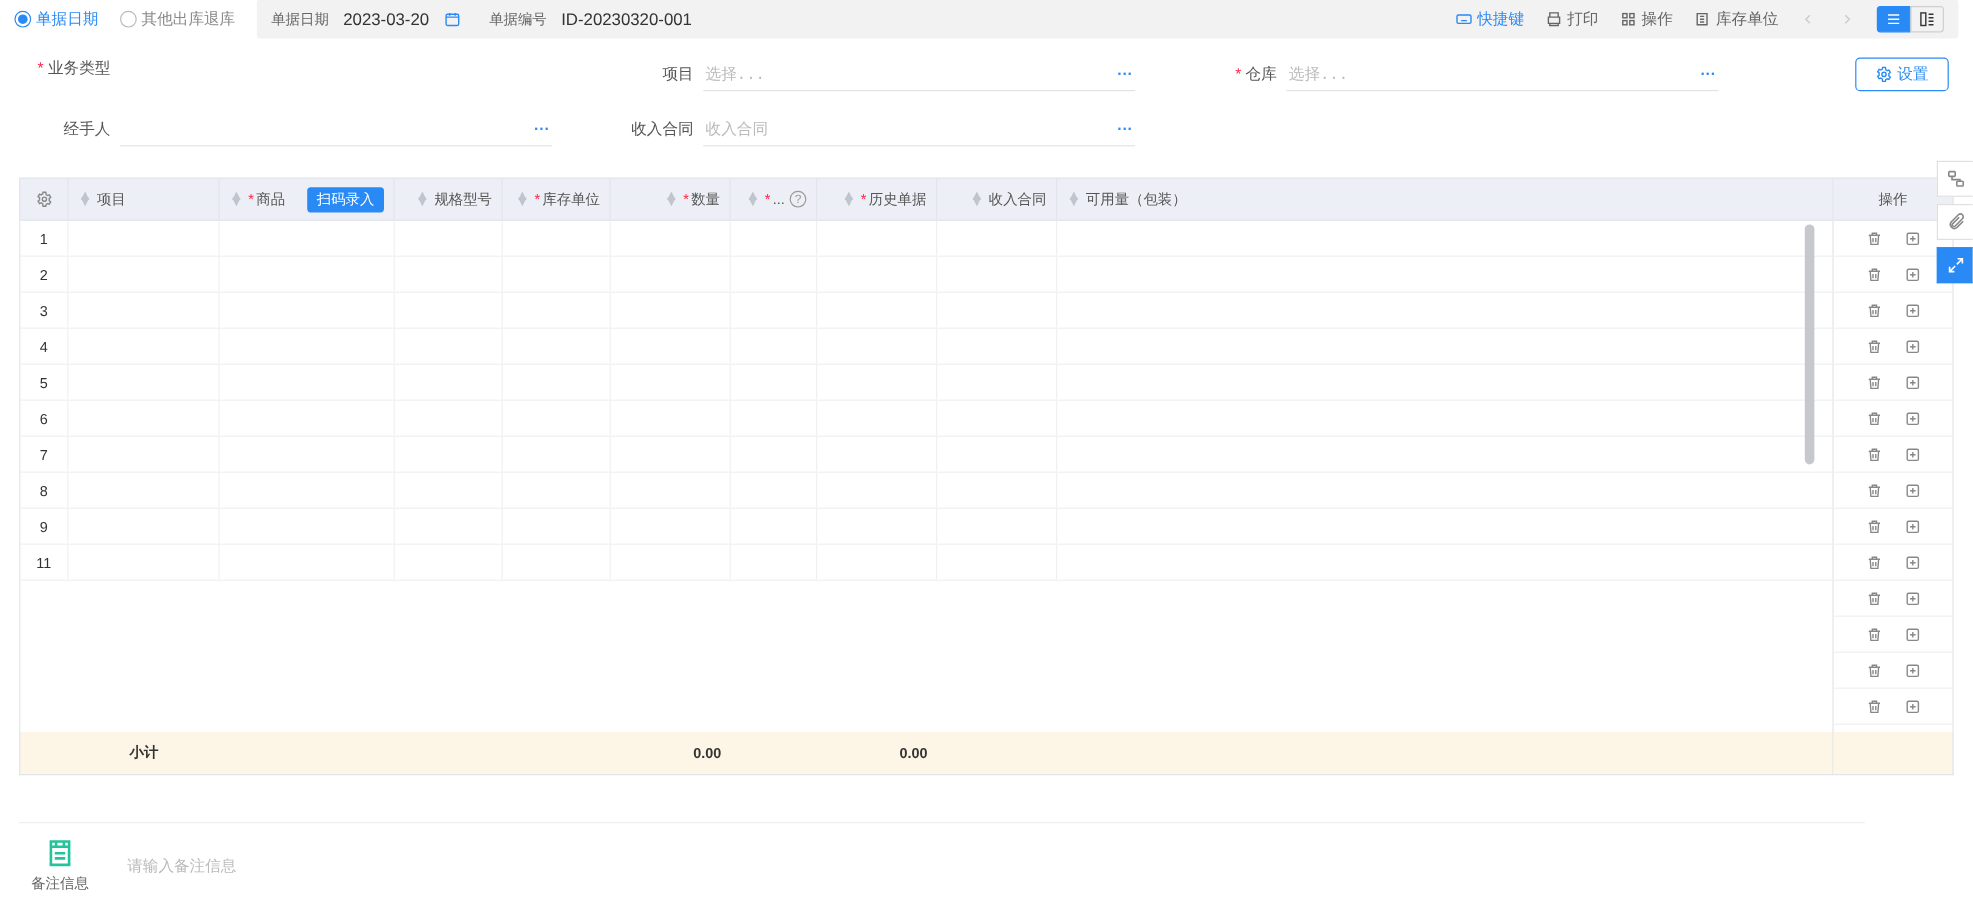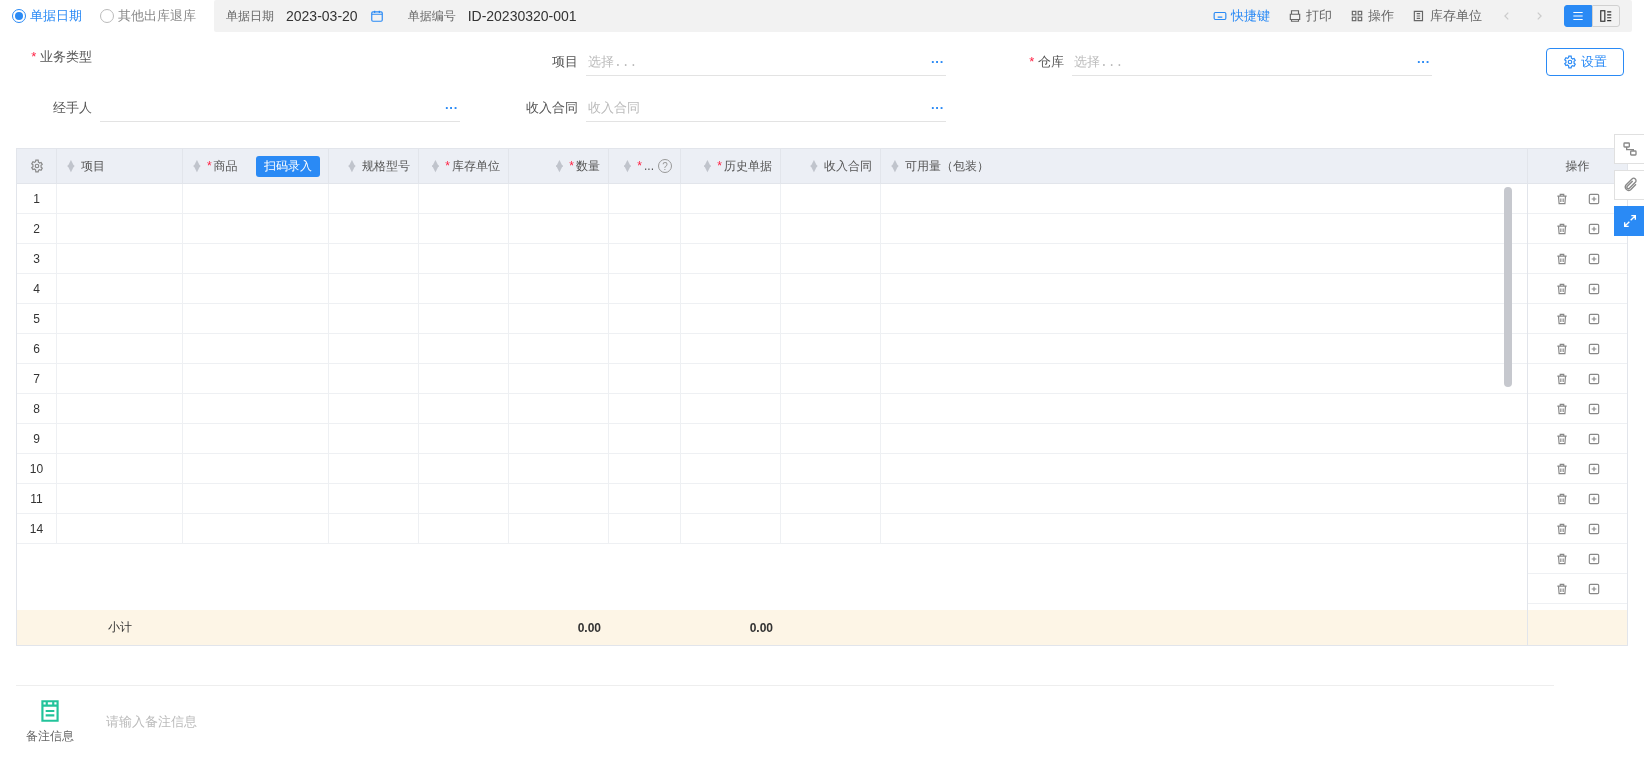--- a/index.html
+++ b/index.html
@@ -389,59 +389,35 @@
                 <div class="td" style="width: 146px;"></div>
                 <div class="td" style="width: 90px;"></div>
                 <div class="td" style="width: 90px;"></div>
                 <div class="td" style="width: 100px;"></div>
                 <div class="td" style="width: 72px;"></div>
                 <div class="td" style="width: 100px;"></div>
                 <div class="td" style="width: 100px;"></div>
                 <div class="td" style="flex: 1 1 0%; border-right: none;"></div>
               </div>
               <div class="trow">
-                <div class="td center" style="width: 40px;">10</div>
-                <div class="td" style="width: 126px;"></div>
-                <div class="td" style="width: 146px;"></div>
-                <div class="td" style="width: 90px;"></div>
-                <div class="td" style="width: 90px;"></div>
-                <div class="td" style="width: 100px;"></div>
-                <div class="td" style="width: 72px;"></div>
-                <div class="td" style="width: 100px;"></div>
-                <div class="td" style="width: 100px;"></div>
-                <div class="td" style="flex: 1 1 0%; border-right: none;"></div>
-              </div>
-              <div class="trow">
                 <div class="td center" style="width: 40px;">11</div>
-                <div class="td" style="width: 126px;"></div>
-                <div class="td" style="width: 146px;"></div>
-                <div class="td" style="width: 90px;"></div>
-                <div class="td" style="width: 90px;"></div>
-                <div class="td" style="width: 100px;"></div>
-                <div class="td" style="width: 72px;"></div>
-                <div class="td" style="width: 100px;"></div>
-                <div class="td" style="width: 100px;"></div>
-                <div class="td" style="flex: 1 1 0%; border-right: none;"></div>
-              </div>
-              <div class="trow">
-                <div class="td center" style="width: 40px;">14</div>
                 <div class="td" style="width: 126px;"></div>
                 <div class="td" style="width: 146px;"></div>
                 <div class="td" style="width: 90px;"></div>
                 <div class="td" style="width: 90px;"></div>
                 <div class="td" style="width: 100px;"></div>
                 <div class="td" style="width: 72px;"></div>
                 <div class="td" style="width: 100px;"></div>
                 <div class="td" style="width: 100px;"></div>
                 <div class="td" style="flex: 1 1 0%; border-right: none;"></div>
               </div>
             </div>
         <div class="tfoot">
           <div class="td td-gear" style="width:40px;"></div>
-          <div class="td center" style="width:126px;">小计</div>
+          <div class="td center" style="width:126px;font-weight:bold;">小计</div>
           <div class="td" style="width:146px;"></div>
           <div class="td" style="width:90px;"></div>
           <div class="td" style="width:90px;"></div>
           <div class="td right" style="width:100px;font-weight:bold">0.00</div>
           <div class="td" style="width:72px;"></div>
           <div class="td right" style="width:100px;font-weight:bold">0.00</div>
           <div class="td" style="width:100px;"></div>
           <div class="td" style="flex:1"></div>
         </div>
       </div>

